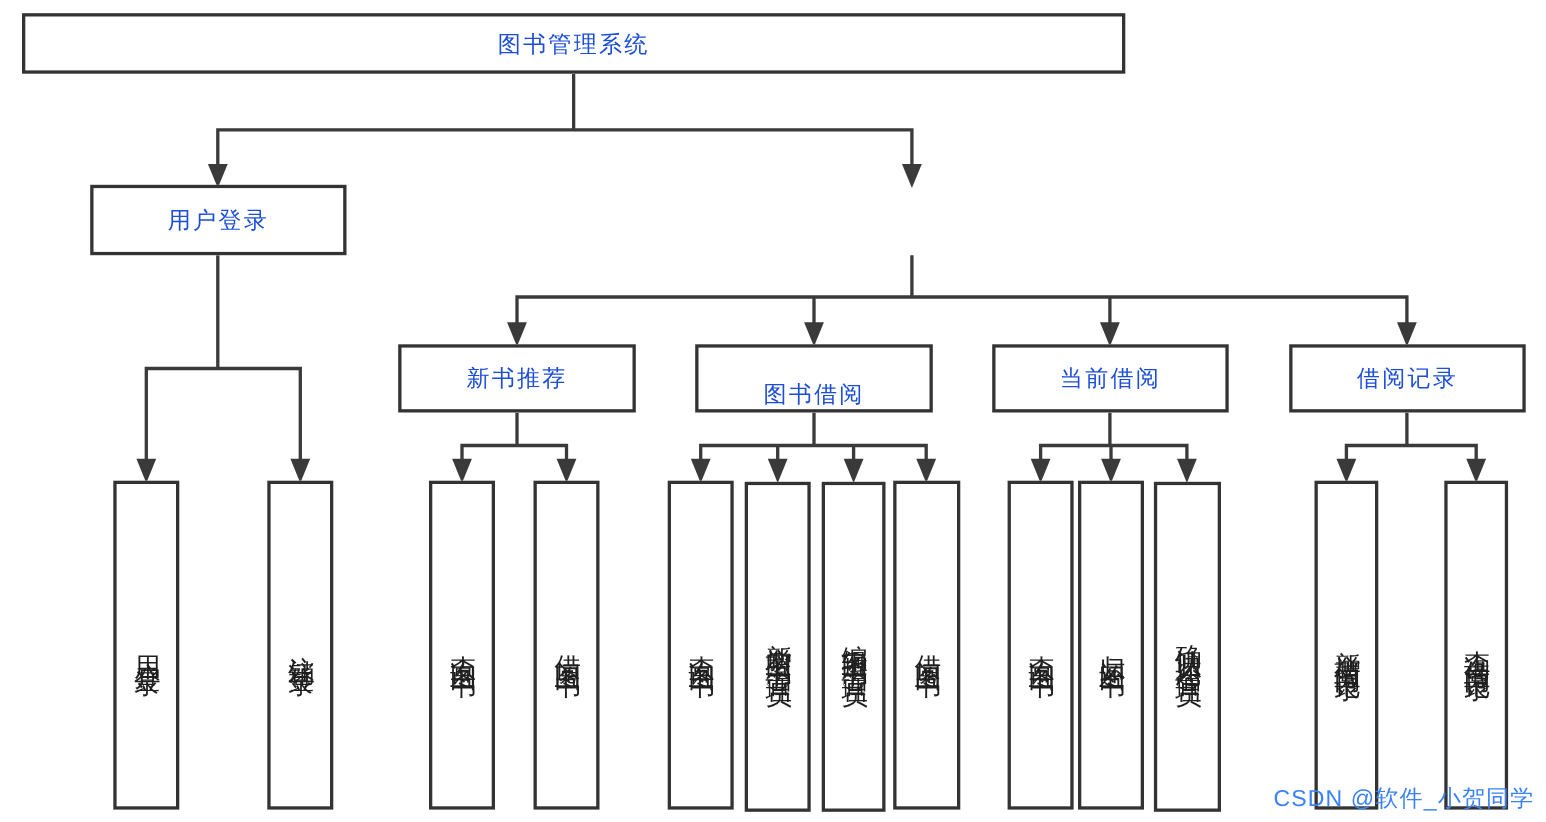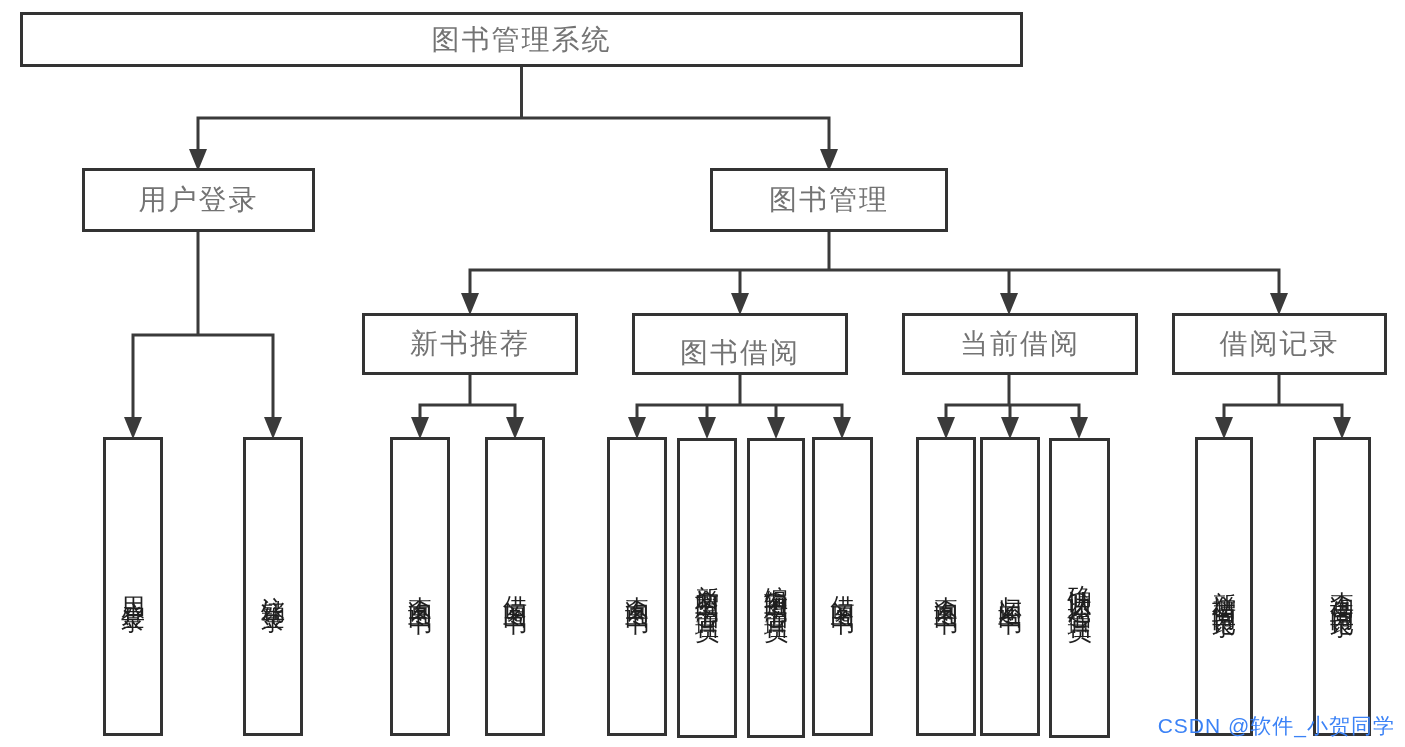--- a/index.html
+++ b/index.html
@@ -16,24 +16,24 @@
     position: absolute;
     box-sizing: border-box;
     border: 3px solid #333333;
     background: #ffffff;
     display: flex;
     align-items: center;
     justify-content: center;
     z-index: 2;
   }
   .hlabel {
-    font-size: 28px;
+    font-size: 21px;
     letter-spacing: 2px;
     white-space: nowrap;
-    color: #737373;
+    color: #1d4ed8;
   }
   .vlabel {
     writing-mode: vertical-rl;
     text-orientation: mixed;
     font-size: 24px;
     letter-spacing: 5px;
     line-height: 1;
     white-space: nowrap;
     color: #1f1f1f;
   }
@@ -106,31 +106,28 @@
     </g>
   </svg>
 
   <div class="box" style="left:20px; top:12px; width:1003px; height:55px;">
     <span class="hlabel">图书管理系统</span>
   </div>
 
   <div class="box" style="left:82px; top:168px; width:233px; height:64px;">
     <span class="hlabel">用户登录</span>
   </div>
-  <div class="box" style="left:710px; top:168px; width:238px; height:64px;">
-    <span class="hlabel">图书管理</span>
-  </div>
 
   <div class="box" style="left:362px; top:313px; width:216px; height:62px;">
     <span class="hlabel">新书推荐</span>
   </div>
   <div class="box" style="left:632px; top:313px; width:216px; height:62px;align-items:flex-end;">
     <span class="hlabel">图书借阅</span>
   </div>
-  <div class="box" style="left:902px; top:313px; width:236px; height:62px;">
+  <div class="box" style="left:902px; top:313px; width:215px; height:62px;">
     <span class="hlabel">当前借阅</span>
   </div>
   <div class="box" style="left:1172px; top:313px; width:215px; height:62px;">
     <span class="hlabel">借阅记录</span>
   </div>
 
   <div class="box" style="left:103px; top:437px; width:60px; height:299px;">
     <span class="vlabel">用户登录</span>
   </div>
   <div class="box" style="left:243px; top:437px; width:60px; height:299px;">

